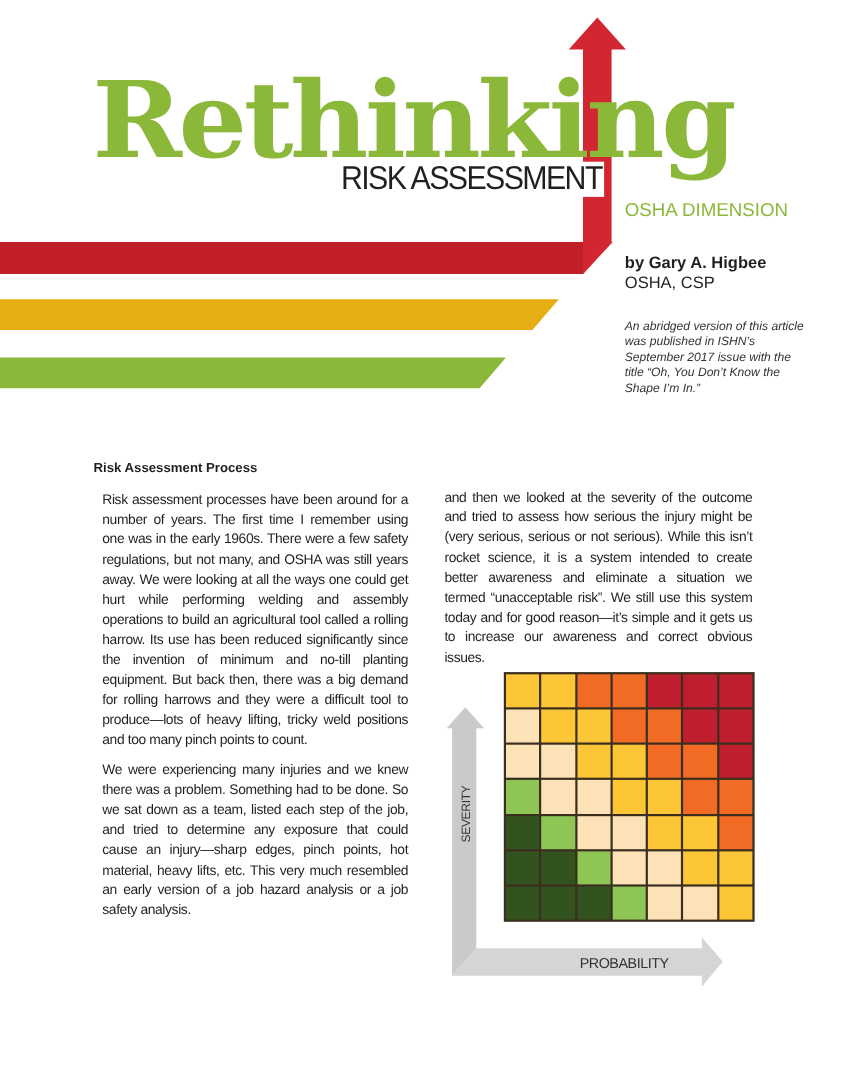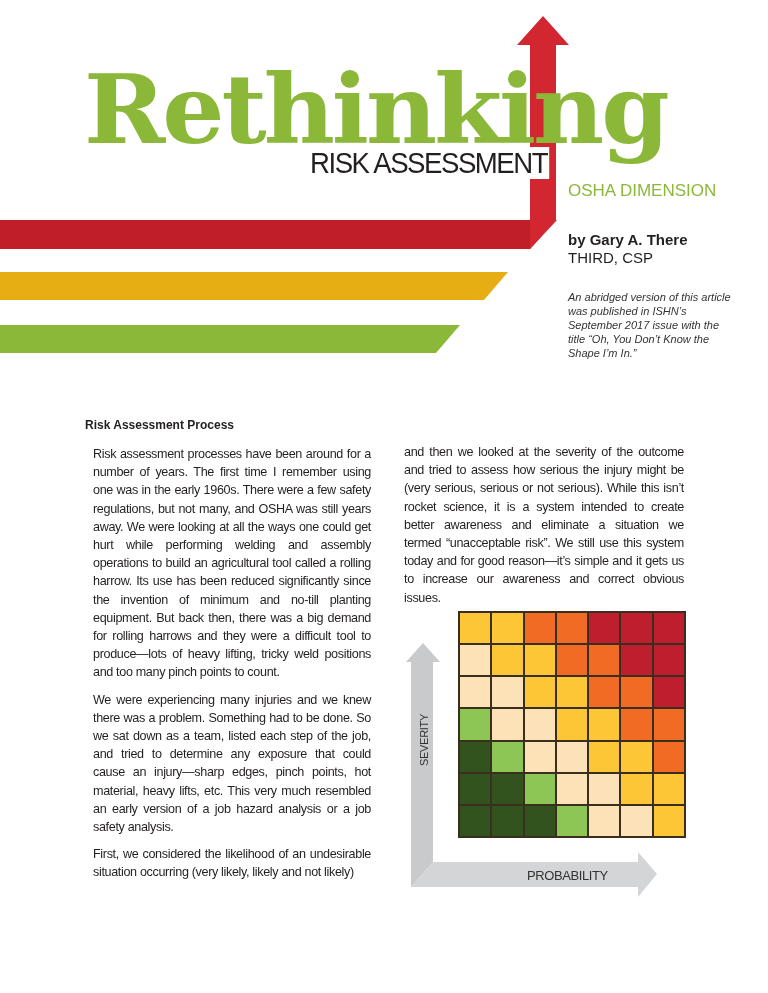--- a/index.html
+++ b/index.html
@@ -73,32 +73,31 @@
 </svg>
 
 <div id="title-main" class="abs">Rethinking</div>
 <div id="title-sub" class="abs" style="background:#fff;padding-right:2px;">RISK ASSESSMENT</div>
 
 <div id="deck" class="abs">
   <div>OSHA DIMENSION</div>
 </div>
 
 <div id="byline" class="abs">
-  <span class="name">by Gary A. There</span>
-  <span class="cred">THIRD, CSP</span>
+  <span class="name">by Gary A. Higbee</span>
+  <span class="cred">OSHA, CSP</span>
 </div>
 
 <div id="note" class="abs">An abridged version of this article was published in ISHN’s September 2017 issue with the title “Oh, You Don’t Know the Shape I’m In.”</div>
 
 <div id="section-heading" class="abs">Risk Assessment Process</div>
 
 <div id="col-left" class="abs col">
   <p>Risk assessment processes have been around for a number of years. The first time I remember using one was in the early 1960s. There were a few safety regulations, but not many, and OSHA was still years away. We were looking at all the ways one could get hurt while performing welding and assembly operations to build an agricultural tool called a rolling harrow. Its use has been reduced significantly since the invention of minimum and no-till planting equipment. But back then, there was a big demand for rolling harrows and they were a difficult tool to produce—lots of heavy lifting, tricky weld positions and too many pinch points to count.</p>
   <p>We were experiencing many injuries and we knew there was a problem. Something had to be done. So we sat down as a team, listed each step of the job, and tried to determine any exposure that could cause an injury—sharp edges, pinch points, hot material, heavy lifts, etc. This very much resembled an early version of a job hazard analysis or a job safety analysis.</p>
-  <p>First, we considered the likelihood of an undesirable situation occurring (very likely, likely and not likely)</p>
 </div>
 
 <div id="col-right" class="abs col">
   <p>and then we looked at the severity of the outcome and tried to assess how serious the injury might be (very serious, serious or not serious). While this isn’t rocket science, it is a system intended to create better awareness and eliminate a situation we termed “unacceptable risk”. We still use this system today and for good reason—it’s simple and it gets us to increase our awareness and correct obvious issues.</p>
 </div>
 
 <svg class="abs" style="left:0;top:0" width="768" height="993" viewBox="0 0 768 993">
   <polygon points="423,643 440,662 433,662 433,862 411,887 411,662 406,662" fill="#c9cacc"></polygon>
   <polygon points="433,862 638,862 638,852 657,874 638,897 638,887 411,887" fill="#d4d5d7"></polygon>
 </svg>

